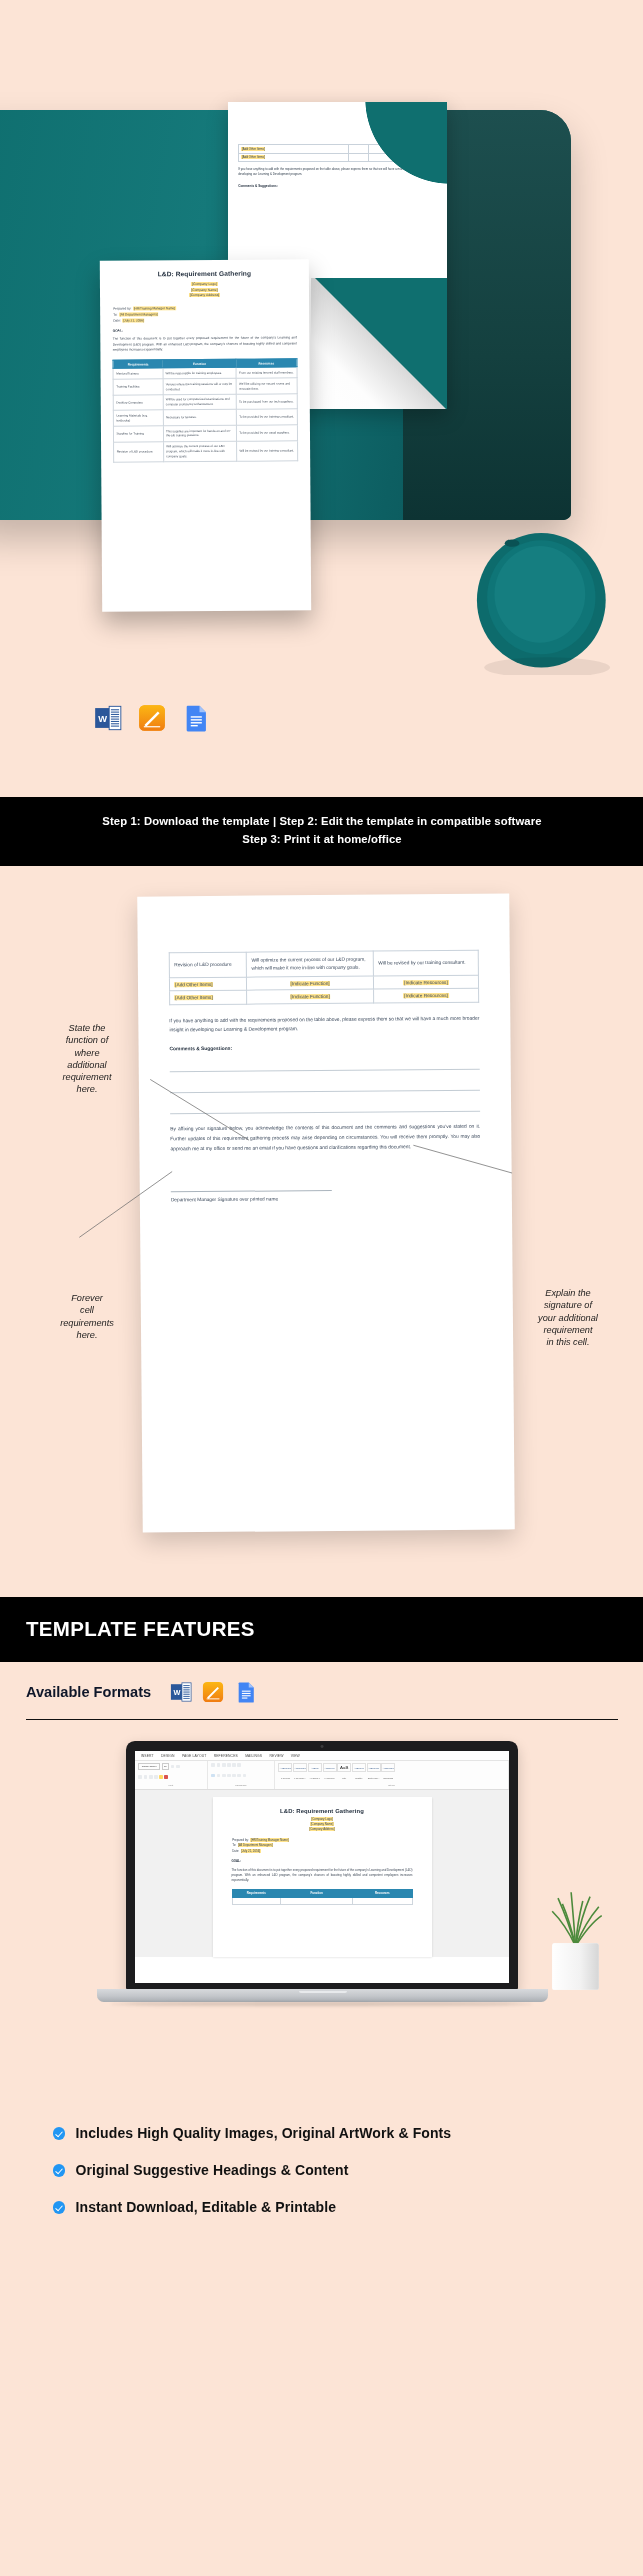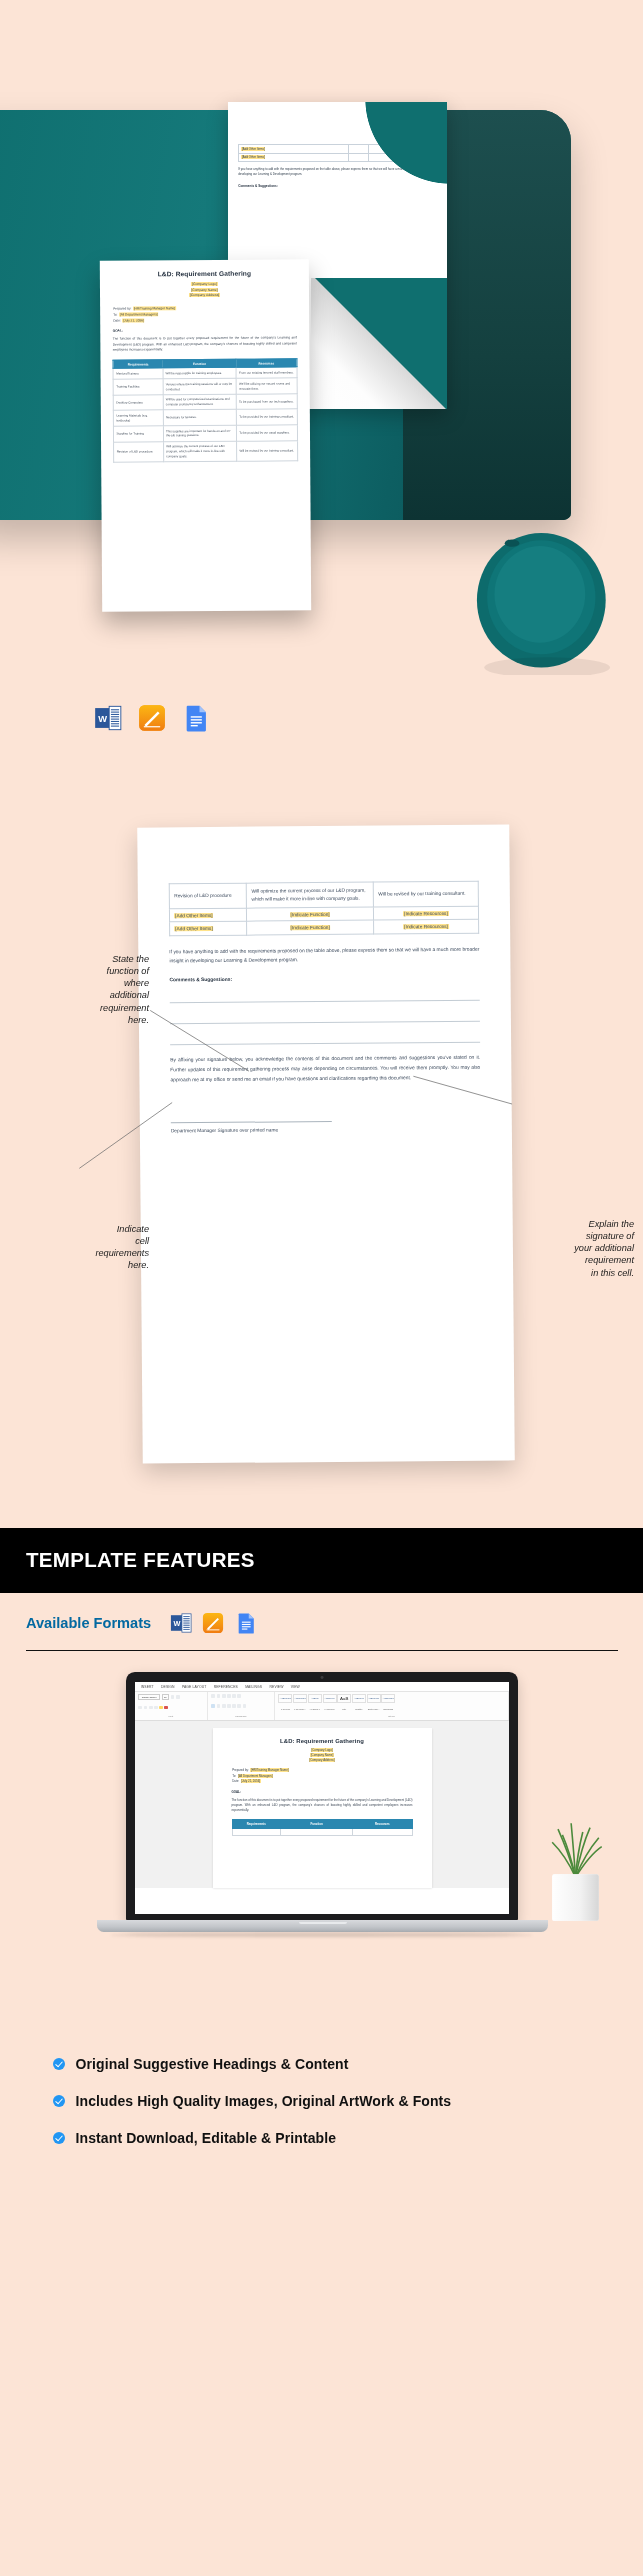--- a/index.html
+++ b/index.html
@@ -140,36 +140,36 @@
   .a-line { height: 0.7px; background: #c3ccd4; margin-top: 20px; }
   .a-sigline { height: 1.1px; background: #aab4bd; width: 52%; margin-top: 38px; }
   .a-signame { font-size: 4.8px; margin-top: 4.4px; }
 
   .callout {
     position: absolute;
     font-style: italic;
     font-size: 9.2px;
     line-height: 1.32;
     color: #1c1c1c;
-    text-align: right;
+    text-align: center;
   }
   .leader { position: absolute; }
 
   
   .features-banner {
     background: #000; color: #fff;
     padding: 20px 26px 21px;
     font-size: 20.5px; font-weight: bold; letter-spacing: 0.3px;
   }
   .formats {
     background: #fce4d6;
     padding: 19px 26px 16px;
     display: flex; align-items: center; gap: 19px;
   }
-  .formats-label { font-size: 14.6px; font-weight: bold; color: #0369a1; }
+  .formats-label { font-size: 14.6px; font-weight: bold; color: #0f172a; }
   .formats-icons { display: flex; gap: 10.2px; align-items: center; }
   .fdiv { height: 1.1px; background: #111; margin: 0 26px; }
 
   
   .laptop-wrap { position: relative; width: 644px; height: 380px; background: #fce4d6; overflow: hidden; }
   .laptop-screen {
     position: absolute; left: 126px; top: 20.5px;
     width: 392px; height: 249px;
     background: #1c1c1e;
     border-radius: 8.8px 8.8px 2.2px 2.2px;
@@ -337,20 +337,24 @@
         <g fill="#fff">
             <rect x="15" y="21" width="19" height="2.4"></rect>
             <rect x="15" y="26" width="19" height="2.4"></rect>
             <rect x="15" y="31" width="19" height="2.4"></rect>
             <rect x="15" y="36" width="12" height="2.4"></rect>
           </g>
       </svg>
     </div>
   </div>
 
+  <div class="steps-bar">
+    <div>Step 1: Download the template | Step 2: Edit the template in compatible software</div>
+    <div>Step 3: Print it at home/office</div>
+  </div>
 
   <div class="annot">
     <div class="annot-paper">
       <table class="a-table">
         <tbody>
             <tr>
           <td class="c1">Revision of L&amp;D procedure</td>
           <td class="c2">Will optimize the current process of our L&amp;D program, which will make it more in-line with company goals.</td>
           <td>Will be revised by our training consultant.</td>
         </tr>
@@ -386,21 +390,21 @@
     <div class="callout" style="left:25px; top:156px; width:124px;">
       <div>State the</div>
       <div>function of</div>
       <div>where</div>
       <div>additional</div>
       <div>requirement</div>
       <div>here.</div>
     </div>
 
     <div class="callout" style="left:25px; top:426px; width:124px;">
-      <div>Indicate</div>
+      <div>Forever</div>
       <div>cell</div>
       <div>requirements</div>
       <div>here.</div>
     </div>
 
     <div class="callout" style="left:502px; top:421px; width:132px;">
       <div>Explain the</div>
       <div>signature of</div>
       <div>your additional</div>
       <div>requirement</div>
@@ -592,25 +596,25 @@
               <stop offset="1" stop-color="#d6d6d6"></stop>
             </linearGradient>
           </defs>
       </svg>
     </div>
   </div>
 
   <div class="bullets">
     <div class="bullet">
       <span class="check"></span>
-      <span class="bullet-text">Original Suggestive Headings &amp; Content</span>
+      <span class="bullet-text">Includes High Quality Images, Original ArtWork &amp; Fonts</span>
     </div>
     <div class="bullet">
       <span class="check"></span>
-      <span class="bullet-text">Includes High Quality Images, Original ArtWork &amp; Fonts</span>
+      <span class="bullet-text">Original Suggestive Headings &amp; Content</span>
     </div>
     <div class="bullet">
       <span class="check"></span>
       <span class="bullet-text">Instant Download, Editable &amp; Printable</span>
     </div>
   </div>
 
 </div>
 
 

